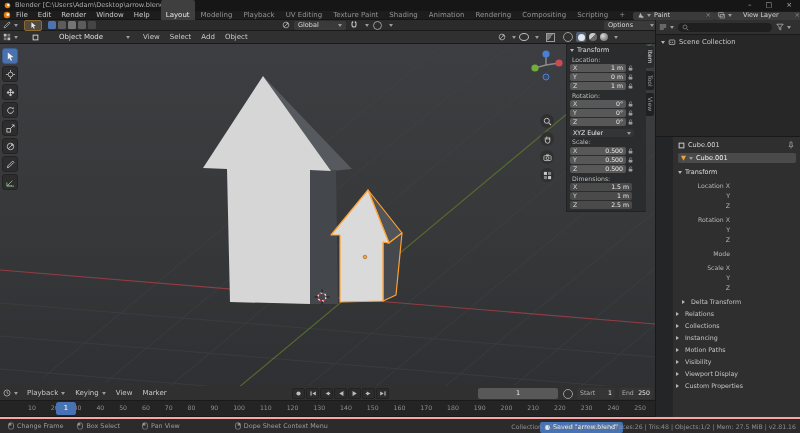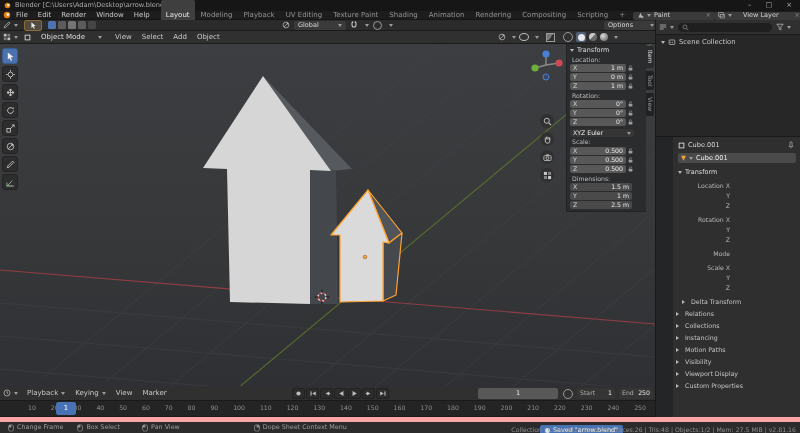--- a/index.html
+++ b/index.html
@@ -229,21 +229,21 @@
         <span>Options</span>
         <span class="car" style="margin-left:auto"></span>
       </span>
   </div>
 
   <div class="abs flex hbar" style="left:0;top:31px;width:655px;height:13px;padding-left:3px;box-sizing:border-box">
     <svg width="8" height="8" viewBox="0 0 10 10" style="color:#c0c0c0">
         <use href="#i-grid4"></use>
       </svg>
     <span class="car"></span>
-    <span class="flex" style="margin-left:6px;gap:10px">
+    <span class="flex" style="margin-left:14px;gap:20px">
       <svg width="7" height="7" viewBox="0 0 10 10" style="color:#d8d8d8">
           <use href="#i-sqr"></use>
         </svg>
       <span style="font-size:7px;color:#dedede">Object Mode</span>
         <span class="car"></span>
     </span>
     <span class="menu-item" style="margin-left:8px">View</span>
     <span class="menu-item">Select</span>
     <span class="menu-item">Add</span>
     <span class="menu-item">Object</span>
@@ -687,40 +687,40 @@
     <div class="prow sec" style="left:20px;top:234px;font-size:6.3px;color:#c5c5c5">
         <span class="tri-r"></span>
         <span style="margin-left:3px">Viewport Display</span>
       </div>
     <div class="prow sec" style="left:20px;top:246px;font-size:6.3px;color:#c5c5c5">
         <span class="tri-r"></span>
         <span style="margin-left:3px">Custom Properties</span>
       </div>
   </div>
 
-  <div class="abs flex" style="left:0;top:417px;width:800px;height:16px;background:#2b2b2b;border-top:5px solid #fca5a5;padding:0 8px;box-sizing:border-box">
+  <div class="abs flex" style="left:0;top:417px;width:800px;height:16px;background:#2b2b2b;border-top:2px solid #fca5a5;padding:0 8px;box-sizing:border-box">
     <span class="hint">
         <svg width="6" height="8" viewBox="0 0 7 9" style="color:#9b9b9b">
           <use href="#i-mouse"></use>
         </svg>
         <span>Change Frame</span>
       </span>
     <span class="hint">
         <svg width="6" height="8" viewBox="0 0 7 9" style="color:#9b9b9b">
           <use href="#i-mouse"></use>
         </svg>
         <span>Box Select</span>
       </span>
     <span class="hint" style="margin-left:8px">
         <svg width="6" height="8" viewBox="0 0 7 9" style="color:#9b9b9b">
           <use href="#i-mouse"></use>
         </svg>
         <span>Pan View</span>
       </span>
-    <span class="hint" style="margin-left:60px">
+    <span class="hint" style="margin-left:41px">
         <svg width="6" height="8" viewBox="0 0 7 9" style="color:#9b9b9b;transform:scaleX(-1)">
           <use href="#i-mouse"></use>
         </svg>
         <span>Dope Sheet Context Menu</span>
       </span>
     <span class="abs flex" style="left:540px;top:2.5px;height:11px;background:#4772b3;border-radius:2px;padding:0 5px;color:#fff;font-size:6.4px;gap:3px">
       <span style="width:5px;height:5px;border-radius:50%;background:#dce6f5"></span>
       <span>Saved "arrow.blend"</span>
     </span>
     <span class="abs" style="right:4px;top:5px;font-size:6.2px;color:#8f8f8f">Collection | Cube.001 | Verts:26 | Faces:26 | Tris:48 | Objects:1/2 | Mem: 27.5 MiB | v2.81.16</span>

